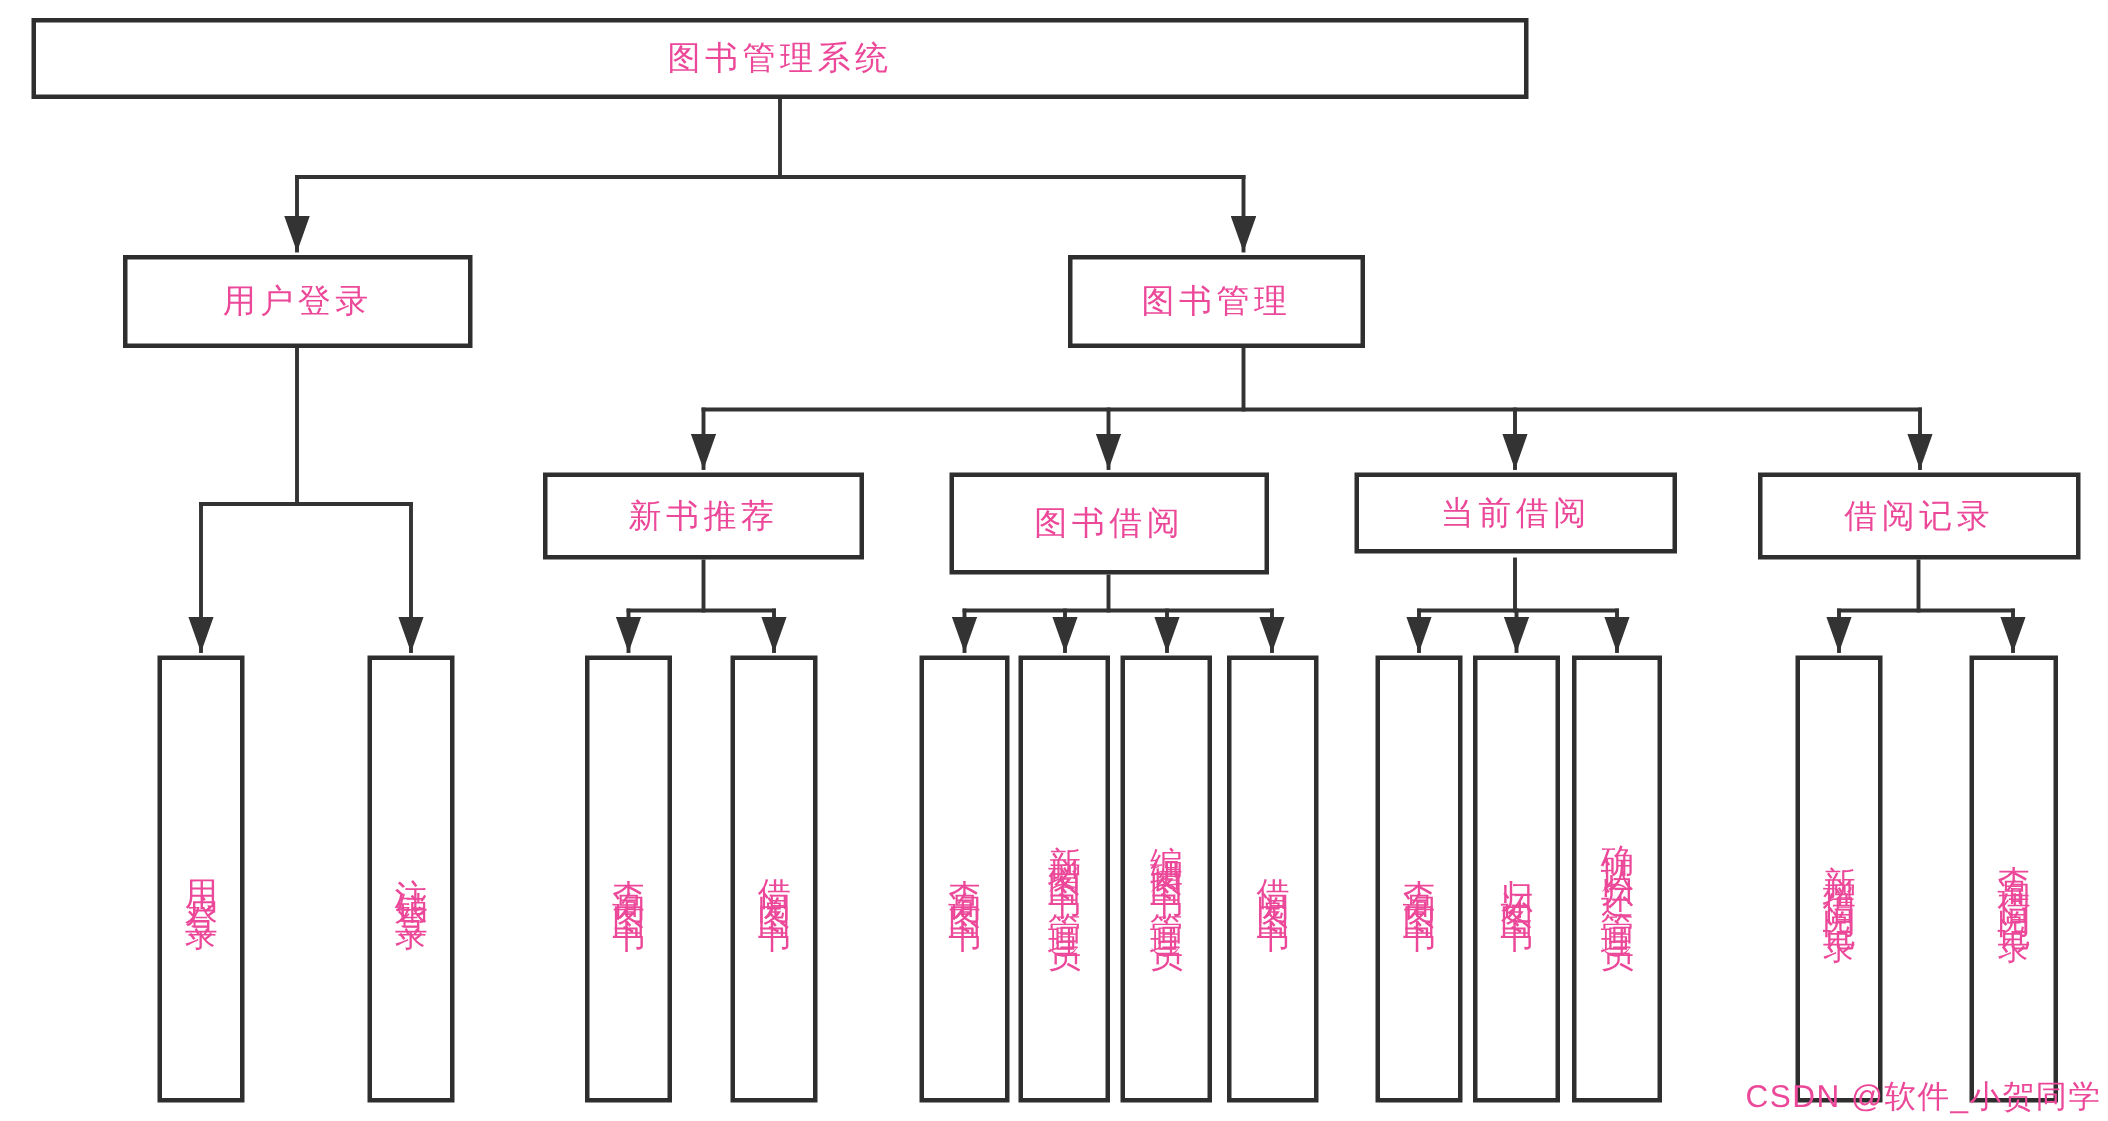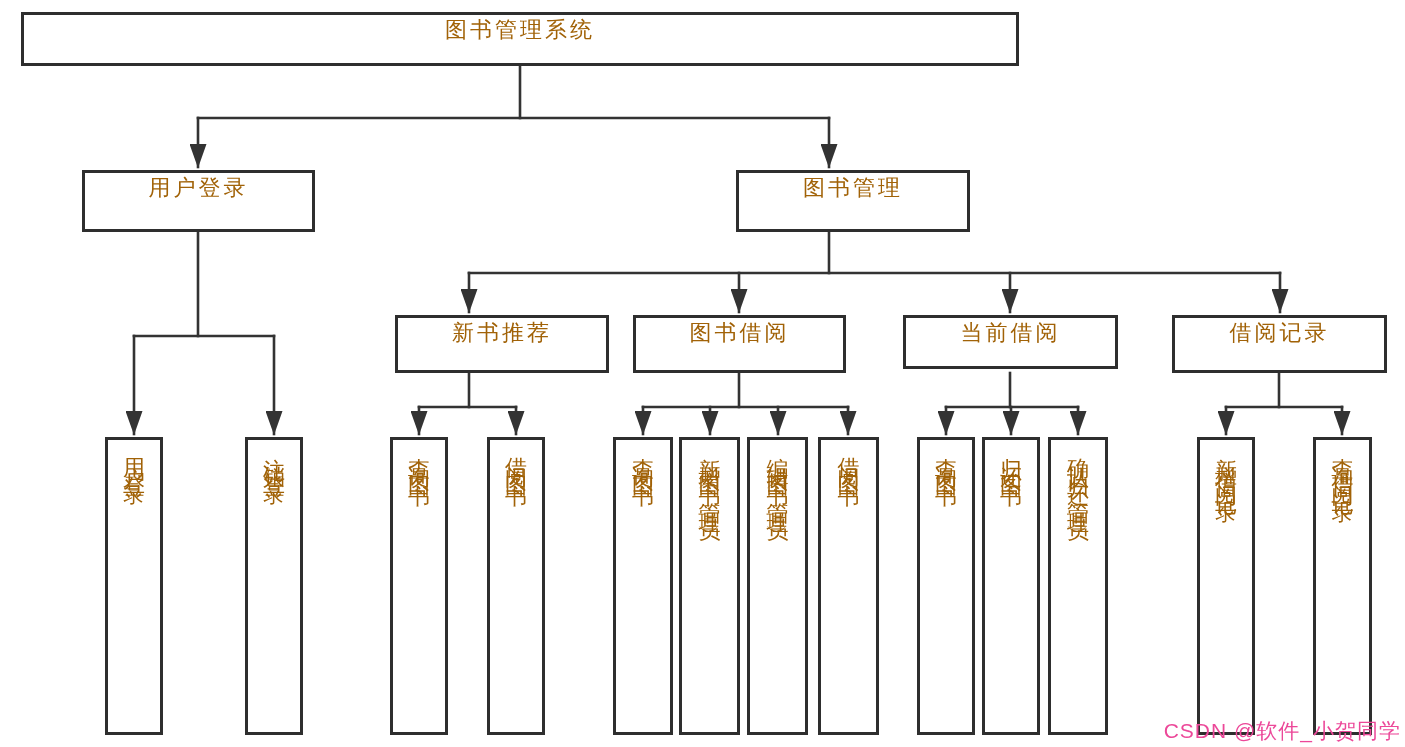--- a/index.html
+++ b/index.html
@@ -15,22 +15,23 @@
     position: absolute;
     left: 0; top: 0;
     width: 1405px; height: 747px;
   }
   .node {
     position: absolute;
     box-sizing: border-box;
     border: 3px solid #2e2e2e;
     background: #ffffff;
     display: flex;
+    align-items: center;
     justify-content: center;
-    color: #a16207;
+    color: #ec4899;
   }
   .hnode { font-size: 22px; letter-spacing: 3px; }
   .vnode .vtext {
     writing-mode: vertical-rl;
     text-orientation: mixed;
     font-size: 22px;
     letter-spacing: 9px;
     line-height: 1.1;
     white-space: nowrap;
   }
@@ -113,28 +114,28 @@
     </g>
   </svg>
 
   <div class="node hnode" style="left:21px;top:12px;width:998px;height:54px;">
     <span>图书管理系统</span>
   </div>
 
   <div class="node hnode" style="left:82px;top:170px;width:233px;height:62px;">
     <span>用户登录</span>
   </div>
-  <div class="node hnode" style="left:712px;top:170px;width:234px;height:62px;margin-left:24px;">
+  <div class="node hnode" style="left:712px;top:170px;width:198px;height:62px;">
     <span>图书管理</span>
   </div>
 
-  <div class="node hnode" style="left:362px;top:315px;width:214px;height:58px;margin-left:33px;">
+  <div class="node hnode" style="left:362px;top:315px;width:214px;height:58px;">
     <span>新书推荐</span>
   </div>
-  <div class="node hnode" style="left:633px;top:315px;width:213px;height:58px;">
+  <div class="node hnode" style="left:633px;top:315px;width:213px;height:68px;">
     <span>图书借阅</span>
   </div>
   <div class="node hnode" style="left:903px;top:315px;width:215px;height:54px;">
     <span>当前借阅</span>
   </div>
   <div class="node hnode" style="left:1172px;top:315px;width:215px;height:58px;">
     <span>借阅记录</span>
   </div>
 
   <div class="node vnode" style="left:105px;top:437px;width:58px;height:298px;">

